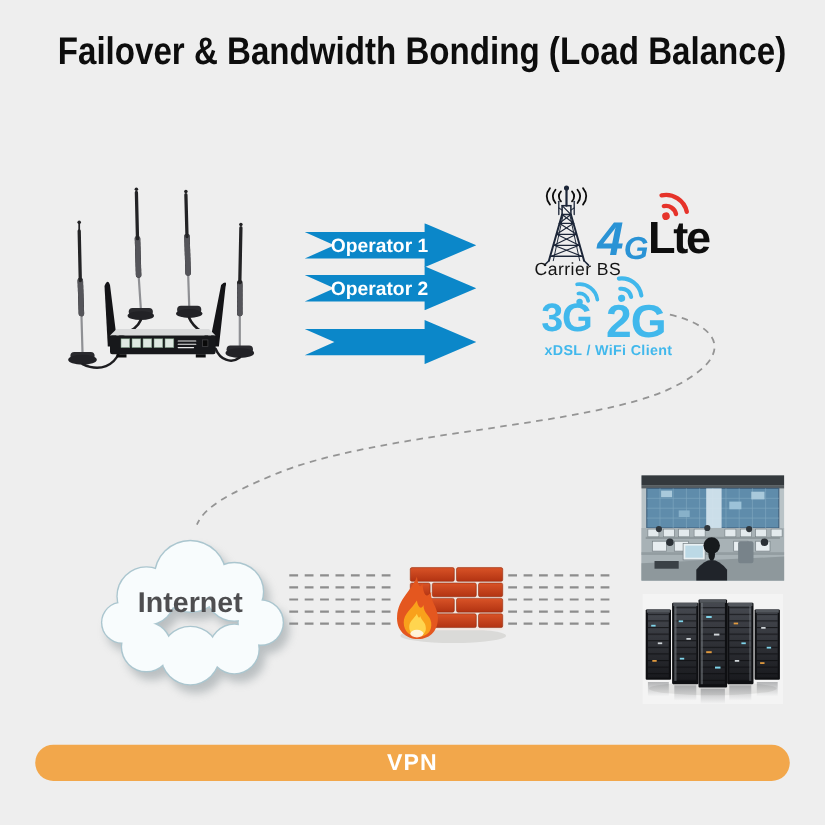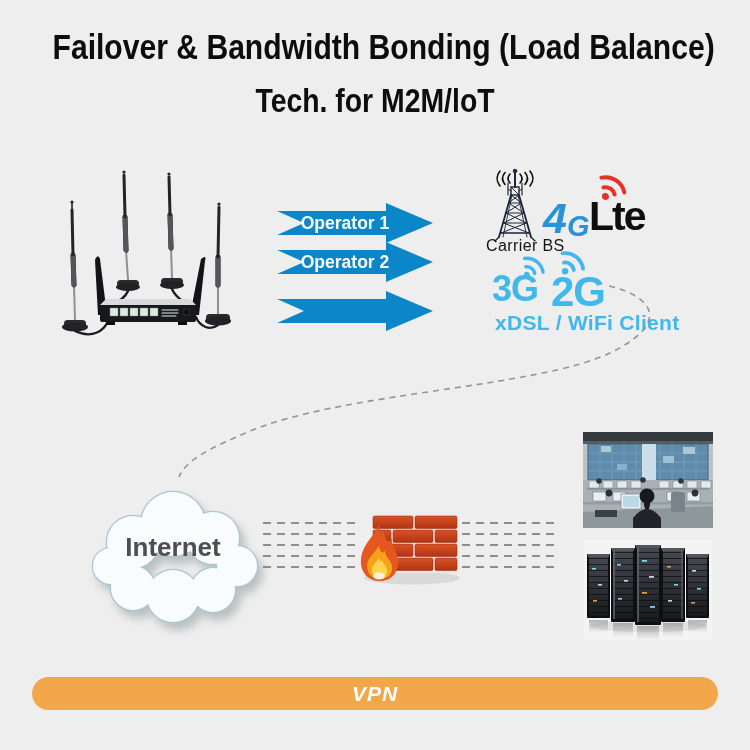--- a/index.html
+++ b/index.html
@@ -33,47 +33,44 @@
   }
   .op1{left:277px;top:203px}.op2{left:277px;top:242px}.op3{left:277px;top:291px}
   
   .abs{position:absolute;}
   .carrier-bs{left:486px;top:237px;font-size:16px;font-weight:500;color:#141414;letter-spacing:.4px;}
   .g4-big{left:543px;top:197px;font-size:43px;font-weight:800;font-style:italic;color:var(--blue_4g);line-height:1;}
   .g4-small{left:567px;top:212px;font-size:29px;font-weight:800;font-style:italic;color:var(--blue_4g);line-height:1;}
   .lte{left:589px;top:196px;font-size:41px;font-weight:700;color:#0e0e0e;letter-spacing:-2px;line-height:1;}
   .g3{left:492px;top:271px;font-size:36px;font-weight:800;color:var(--light_blue);letter-spacing:-1px;line-height:1;}
   .g2{left:551px;top:271px;font-size:42px;font-weight:800;color:var(--light_blue);letter-spacing:-1px;line-height:1;}
-  .client{left:495px;top:311px;font-size:21px;font-weight:800;color:var(--light_blue);letter-spacing:.3px;text-align:center;}
+  .client{left:495px;top:311px;font-size:13px;font-weight:800;color:var(--light_blue);letter-spacing:.3px;text-align:center;}
   
   .router{left:50px;top:155px;}
   .tower{left:475px;top:165px;}
   .cloud{left:85px;top:480px;filter:drop-shadow(5px 7px 4px rgba(125,135,140,.45));}
   .firewall{left:348px;top:500px;}
   .controlroom{left:583px;top:432px;}
   .servers{left:584px;top:540px;}
   .connections{left:0;top:0;pointer-events:none;}
   
   .vpn{
     position:absolute;left:32px;top:677px;width:686px;height:33px;
     background:var(--vpn_orange);border-radius:17px;
-    display:flex;align-items:center;justify-content:center;font-style:italic;
+    display:flex;align-items:center;justify-content:center;
   }
   .vpn span{color:#fff;font-weight:bold;font-size:21px;letter-spacing:1px;}
 </style>
 </head>
 <body>
 
 <div class="canvas">
 
   <div class="title t1">
     <span class="line">Failover &amp; Bandwidth Bonding (Load Balance)</span>
-  </div>
-  <div class="title t2">
-    <span class="line">Tech. for M2M/loT</span>
   </div>
 
   <svg class="abs router" width="220" height="195" viewBox="0 0 220 195">
     <g stroke-linecap="round">
 
       <g>
         <line x1="25" y1="165" x2="24" y2="130" stroke="#8f9094" stroke-width="2"></line>
         <line x1="24" y1="130" x2="23" y2="100" stroke="#1f1f22" stroke-width="5"></line>
         <line x1="24" y1="130" x2="23" y2="100" stroke="#55555a" stroke-width="5" stroke-dasharray="1.5 2.5"></line>
         <line x1="23" y1="100" x2="22" y2="55" stroke="#232325" stroke-width="3"></line>

